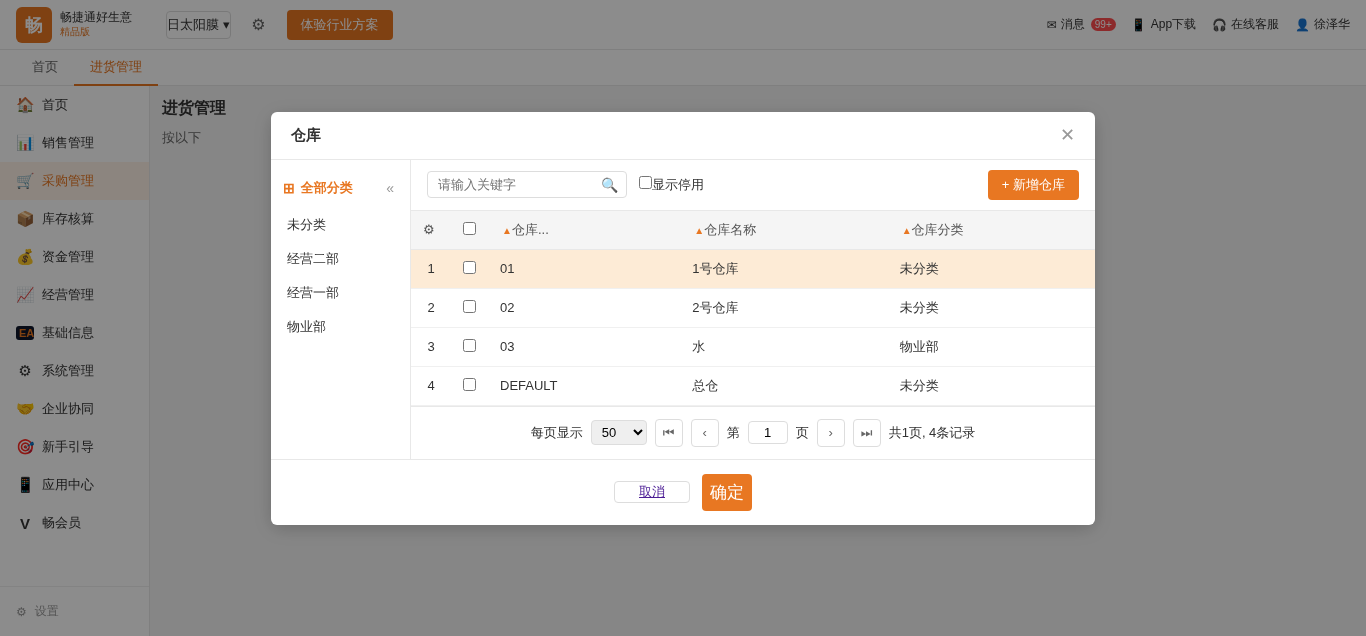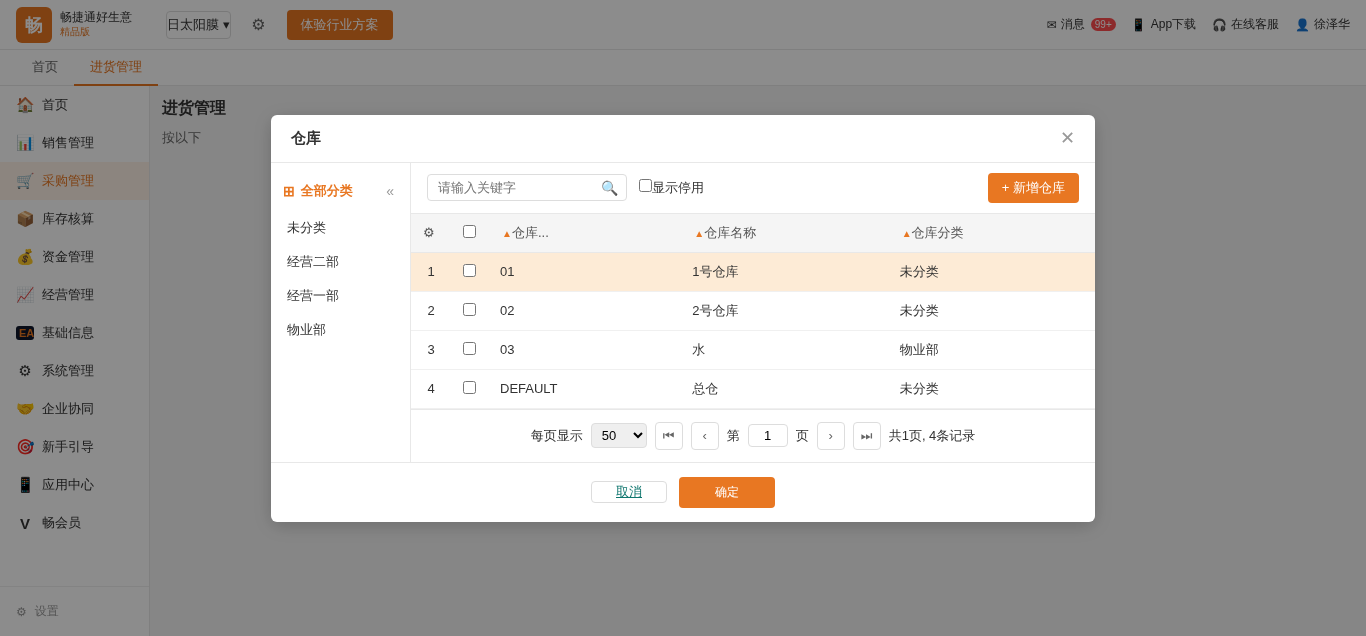--- a/index.html
+++ b/index.html
@@ -350,30 +350,30 @@
       border-top: 1px solid #e8e8e8;
       gap: 12px;
     }
     .cancel-btn {
       padding: 1px 24px;
       border: 1px solid #ddd;
       border-radius: 4px;
       background: #fff;
       font-size: 13px;
       cursor: pointer;
-      color: #0f766e;
+      color: #4c1d95;
       text-decoration: underline;
     }
     .confirm-btn {
-      padding: 7px 36px;
+      padding: 7px 8px;
       border: none;
       border-radius: 4px;
       background: #e87722;
       color: #fff;
-      font-size: 12px;
+      font-size: 17px;
       cursor: pointer;
     }
 
     
     .bg-page-header {
       display: flex;
       align-items: center;
       gap: 12px;
       margin-bottom: 10px;
     }

